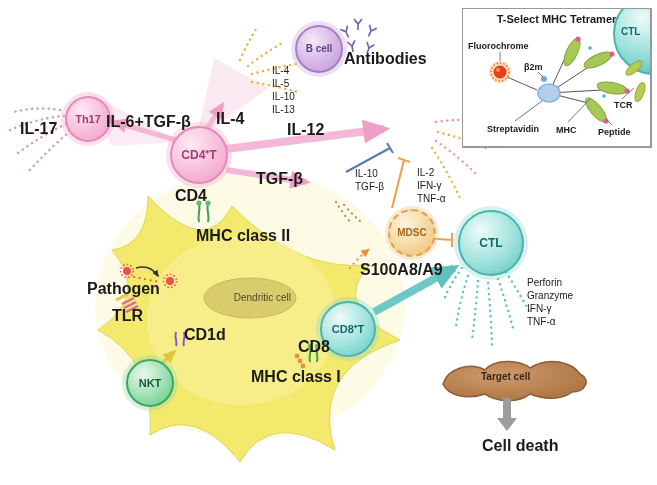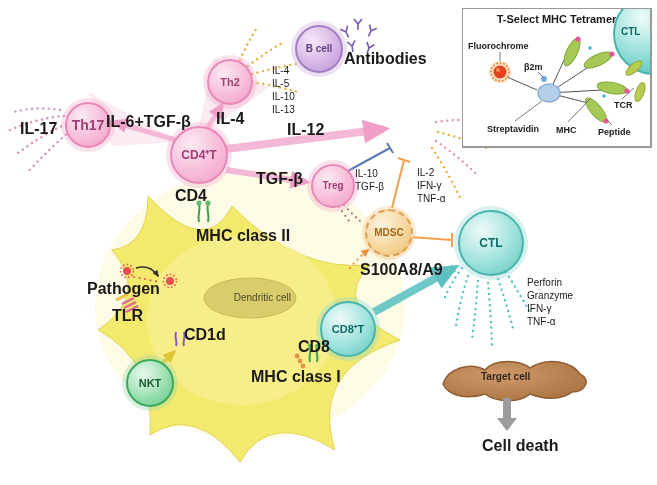--- a/index.html
+++ b/index.html
@@ -10,21 +10,21 @@
         font-weight:bold;z-index:3;text-align:center;line-height:1;}
   .cell-pink{background:radial-gradient(circle at 35% 30%, #fdeaf4, #f7bcd8 55%, #ef9ec6);
              border:2px solid #e888b8;color:#a13c74;box-shadow:0 0 0 4px rgba(244,170,200,.35);}
   .cell-purple{background:radial-gradient(circle at 35% 30%, #f4e9f9, #d6b6e6 55%, #bb94d4);
              border:2px solid #a37fc2;color:#5d3f86;box-shadow:0 0 0 4px rgba(200,170,220,.35);}
   .cell-teal{background:radial-gradient(circle at 35% 30%, #eefbf9, #9fe2dc 55%, #5ac5bd);
              border:2px solid #49b4ac;color:#0e6b68;box-shadow:0 0 0 4px rgba(140,215,208,.35);}
   .cell-green{background:radial-gradient(circle at 35% 30%, #eaf8ee, #9adfb0 55%, #5ec886);
              border:2px solid #3aa85e;color:#155c32;box-shadow:0 0 0 4px rgba(150,215,170,.35);}
   .cell-orange{background:radial-gradient(circle at 35% 30%, #fdf4e0, #f6d49a 60%, #eeb96a);
-             border:2px dashed #dd9f4f;color:#a66414;box-shadow:0 0 0 3px rgba(240,200,140,.4);}
+             border:2px dashed #dd9f4f;color:#a66414;box-shadow:0 0 0 3px rgba(240,200,140,.4);margin-left:23px;}
   .lbl{position:absolute;font-size:16px;white-space:nowrap;z-index:4;font-weight:bold;}
   .stack{position:absolute;font-size:10px;line-height:13px;z-index:4;}
   .inset-box{position:absolute;left:462px;top:8px;width:188px;height:138px;
              border:1px solid #999;z-index:2;pointer-events:none;}
   .inset-title{position:absolute;left:462px;top:13px;width:189px;text-align:center;
                font-size:11px;font-weight:bold;z-index:4;}
   .ins-lbl{position:absolute;font-size:9px;font-weight:bold;z-index:4;white-space:nowrap;}
   .dendritic-label{position:absolute;left:209px;top:292px;width:82px;text-align:right;
                    font-size:10px;color:#4d4a2a;z-index:3;}
   .target-label{position:absolute;left:481px;top:371px;font-size:10px;color:#33261a;
@@ -225,31 +225,25 @@
             <path d="M612,125 L607,120"></path>
       </g>
     </g>
     <rect x="462.5" y="8.5" width="188" height="138" fill="none" stroke="#999" stroke-width="1"></rect>
   </g>
 </svg>
 
 <div class="cell cell-purple" style="left:295px;top:25px;width:44px;height:44px;font-size:10px">
       <span>B cell</span>
     </div>
-<div class="cell cell-pink" style="left:207px;top:59px;width:42px;height:42px;font-size:11px">
-      <span>Th2</span>
-    </div>
-<div class="cell cell-pink" style="left:65px;top:102px;width:42px;height:42px;font-size:14px">
+<div class="cell cell-pink" style="left:65px;top:96px;width:42px;height:42px;font-size:11px">
       <span>Th17</span>
     </div>
 <div class="cell cell-pink" style="left:170px;top:126px;width:54px;height:54px;font-size:12px">
       <span>CD4⁺T</span>
-    </div>
-<div class="cell cell-pink" style="left:311px;top:164px;width:40px;height:40px;font-size:10px">
-      <span>Treg</span>
     </div>
 <div class="cell cell-orange" style="left:365px;top:209px;width:44px;height:44px;font-size:10px">
       <span>MDSC</span>
     </div>
 <div class="cell cell-teal" style="left:458px;top:210px;width:62px;height:62px;font-size:12px">
       <span>CTL</span>
     </div>
 <div class="cell cell-teal" style="left:320px;top:301px;width:52px;height:52px;font-size:11px">
       <span>CD8⁺T</span>
     </div>

